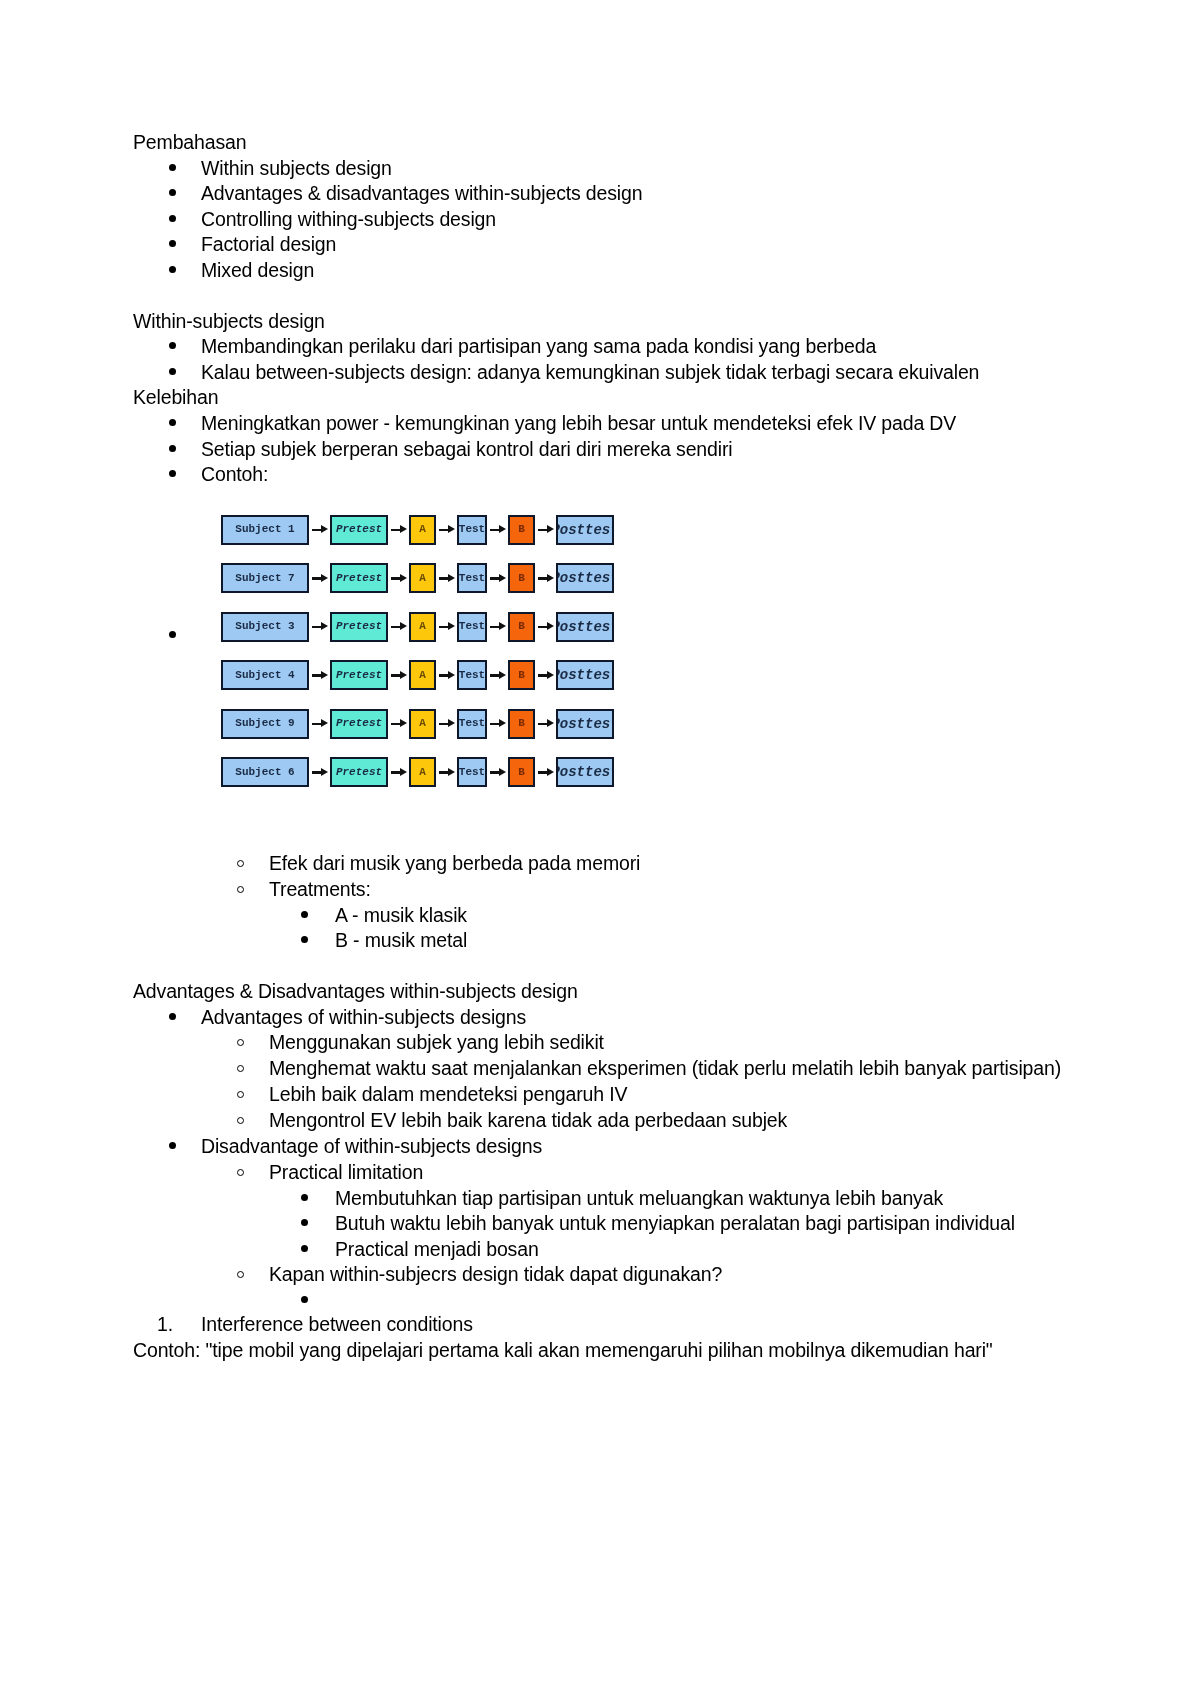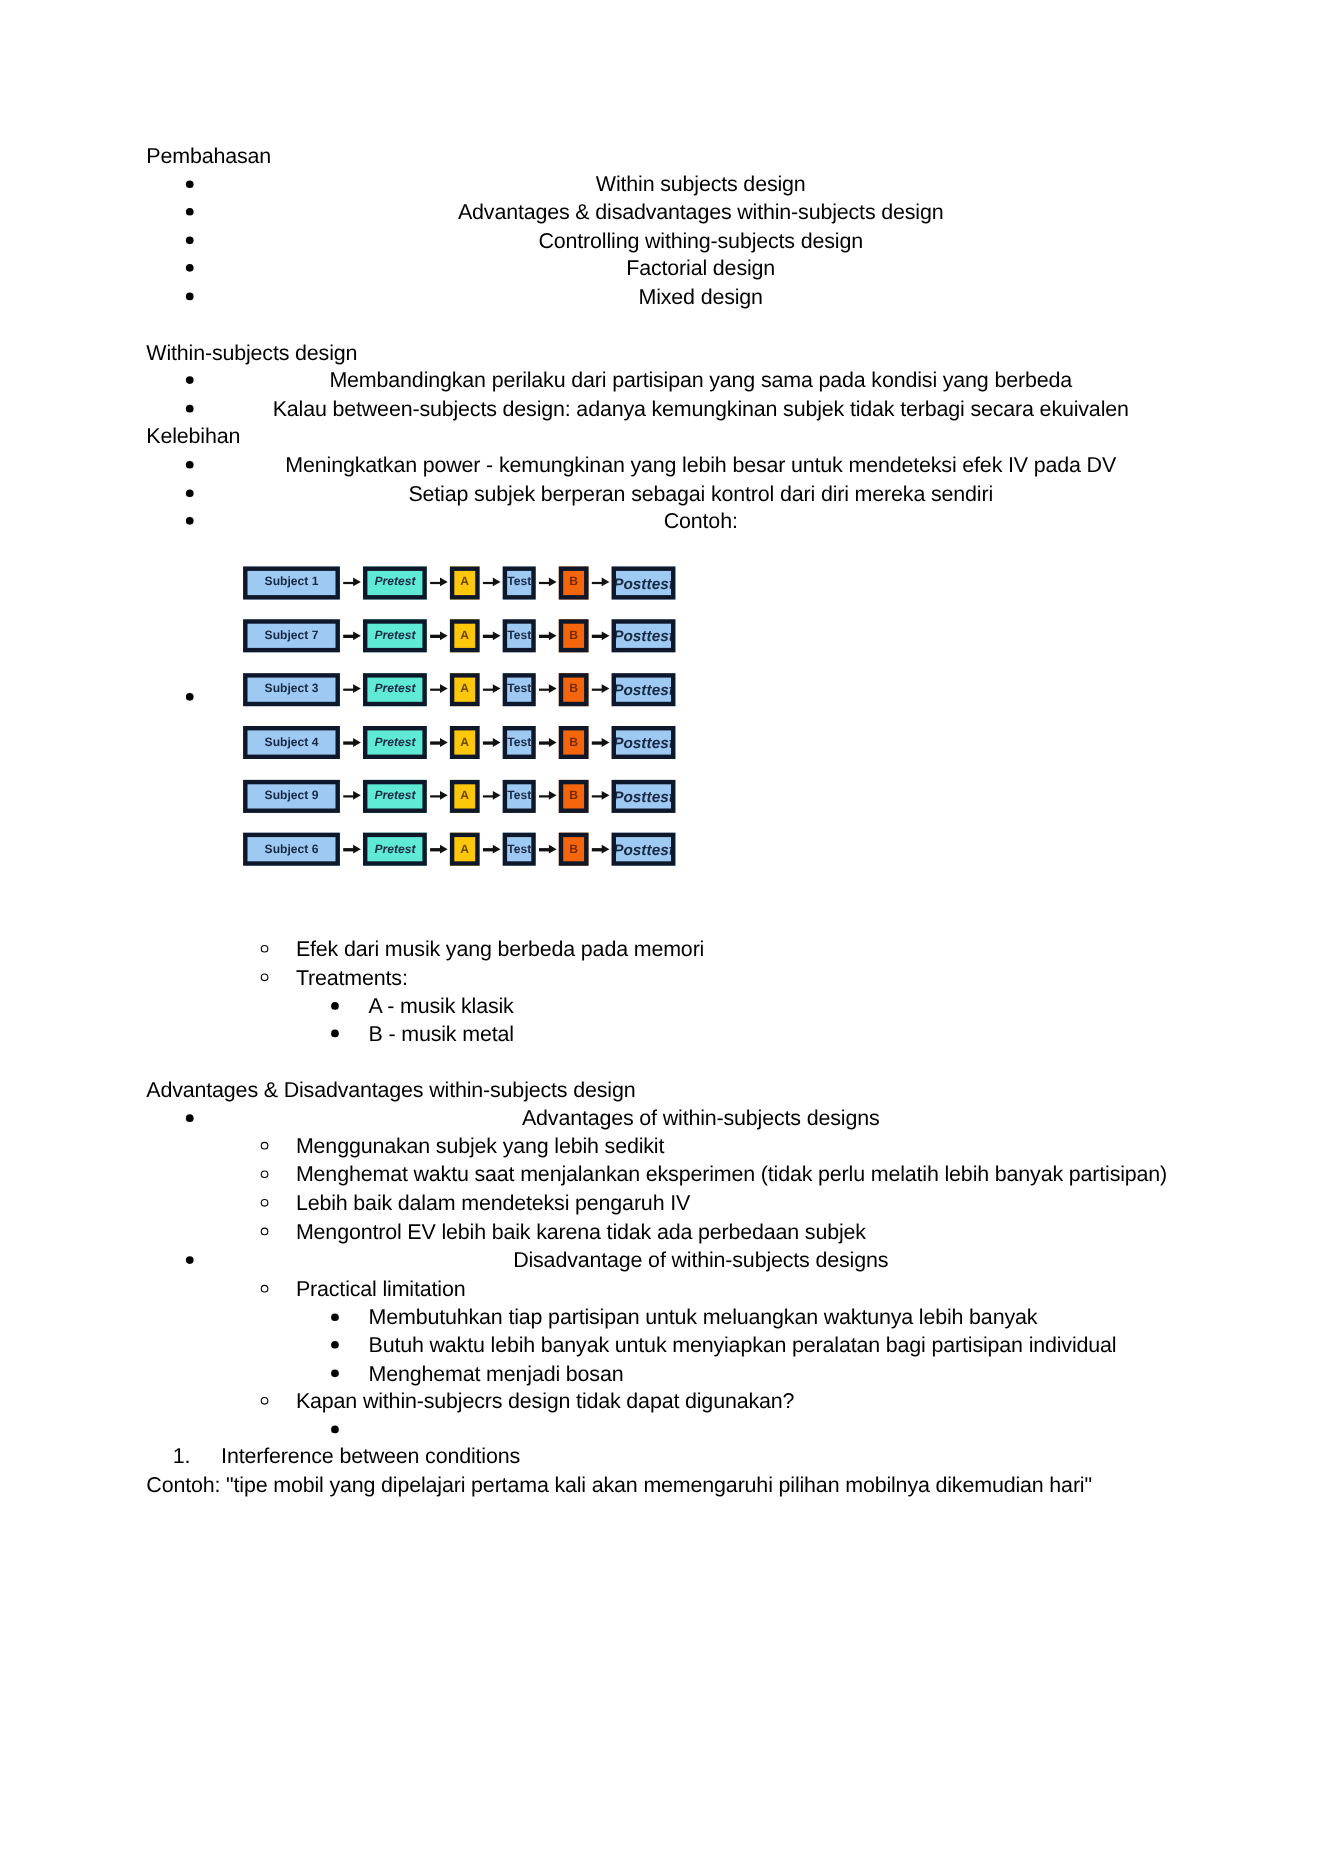--- a/index.html
+++ b/index.html
@@ -57,21 +57,21 @@
     font-size: 19.5px;
     line-height: 25.6px;
     user-select: none;
   }
   .li .txt {
     flex: 1 1 auto;
     white-space: pre-wrap;
   }
 
   
-  .lvl1 { padding-left: 36px; text-align: center; }
+  .lvl1 { padding-left: 36px; }
   .lvl1 .bullet { width: 32px; font-size: 22px; line-height: 24px; }
   .lvl2 { padding-left: 104px; }
   .lvl2 .bullet { width: 32px; font-size: 15px; line-height: 26px; }
   .lvl3 { padding-left: 168px; }
   .lvl3 .bullet { width: 34px; font-size: 22px; line-height: 24px; }
   .lvlnum { padding-left: 24px; }
   .lvlnum .bullet { width: 44px; font-size: 19.5px; line-height: 25.6px; }
 
   .hollow-bullet {
     display: inline-block;
@@ -118,25 +118,25 @@
     margin-top: 18px;
     width: 420px;
   }
   .drow {
     display: flex;
     align-items: center;
     height: 48.5px;
   }
   .box {
     box-sizing: border-box;
-    border: 4px solid #0f172a;
+    border: 2px solid #0f172a;
     display: flex;
     align-items: center;
     justify-content: center;
-    font-family: Liberation Sans, sans-serif;
+    font-family: Liberation Mono, monospace;
     line-height: 1;
     overflow: hidden;
   }
   .box.subject {
     width: 88px;
     height: 30px;
     background: #9dc9f2;
     font-size: 11px;
     font-weight: bold;
     color: #1a2a44;
@@ -416,21 +416,21 @@
     <div class="li lvl3">
       <span class="bullet"><span class="solid-bullet"></span></span>
       <span class="txt">Membutuhkan tiap partisipan untuk meluangkan waktunya lebih banyak</span>
     </div>
     <div class="li lvl3">
       <span class="bullet"><span class="solid-bullet"></span></span>
       <span class="txt">Butuh waktu lebih banyak untuk menyiapkan peralatan bagi partisipan individual</span>
     </div>
     <div class="li lvl3">
       <span class="bullet"><span class="solid-bullet"></span></span>
-      <span class="txt">Menghemat menjadi bosan</span>
+      <span class="txt">Practical menjadi bosan</span>
     </div>
     <div class="li lvl2">
       <span class="bullet"><span class="hollow-bullet"></span></span>
       <span class="txt">Kapan within-subjecrs design tidak dapat digunakan?</span>
     </div>
     <div class="li lvl3">
       <span class="bullet"><span class="solid-bullet"></span></span>
     </div>
 
     <div class="li lvlnum">

